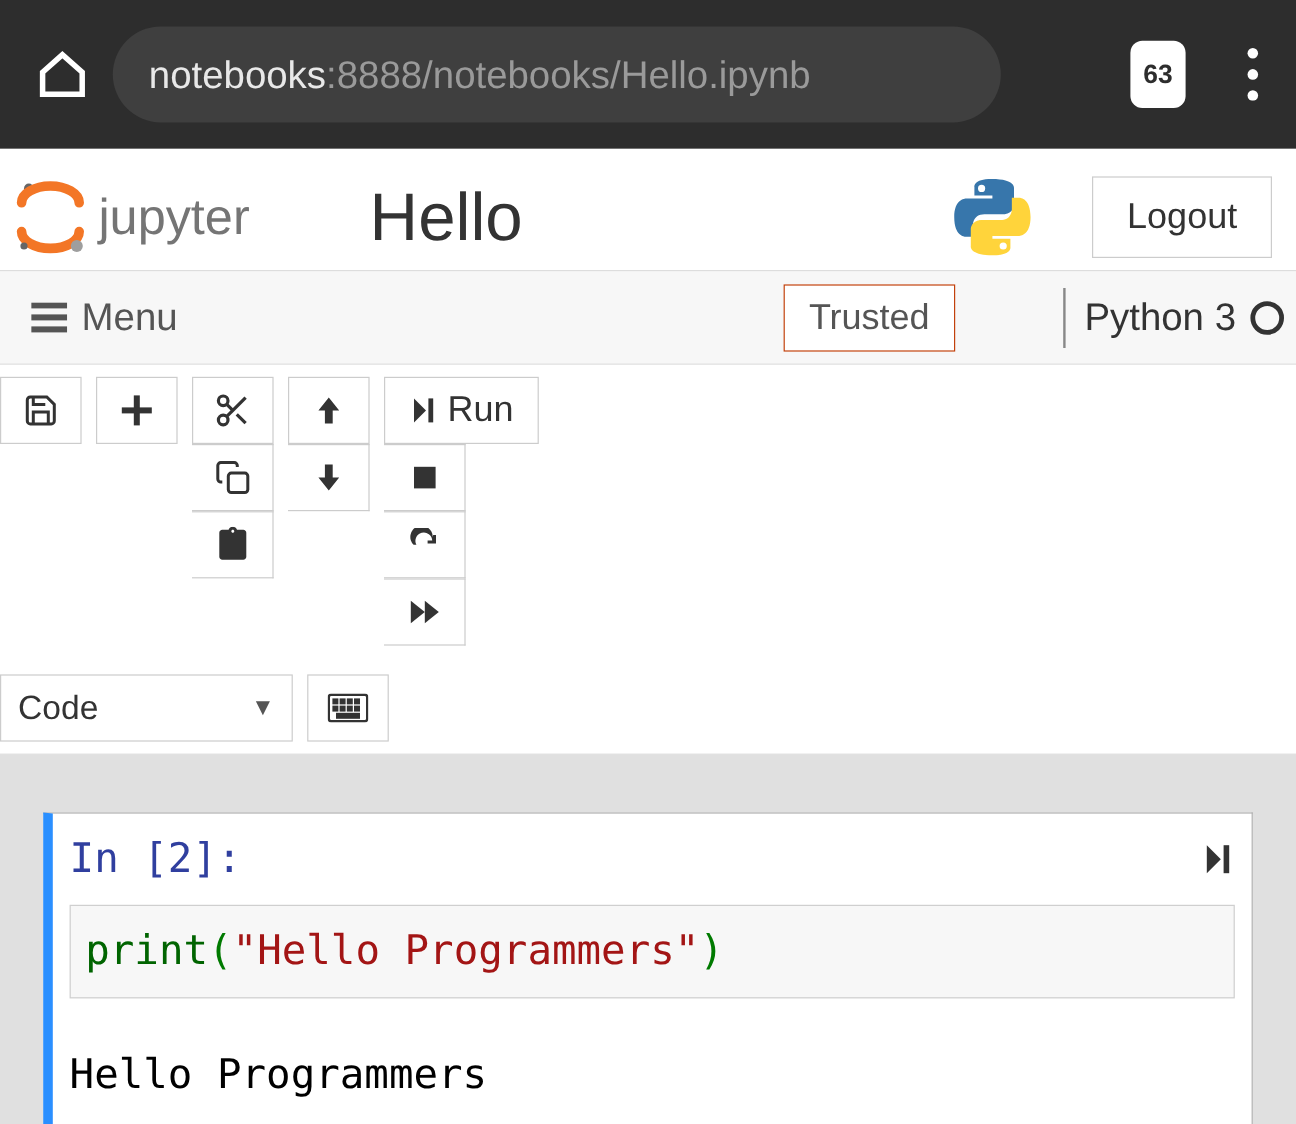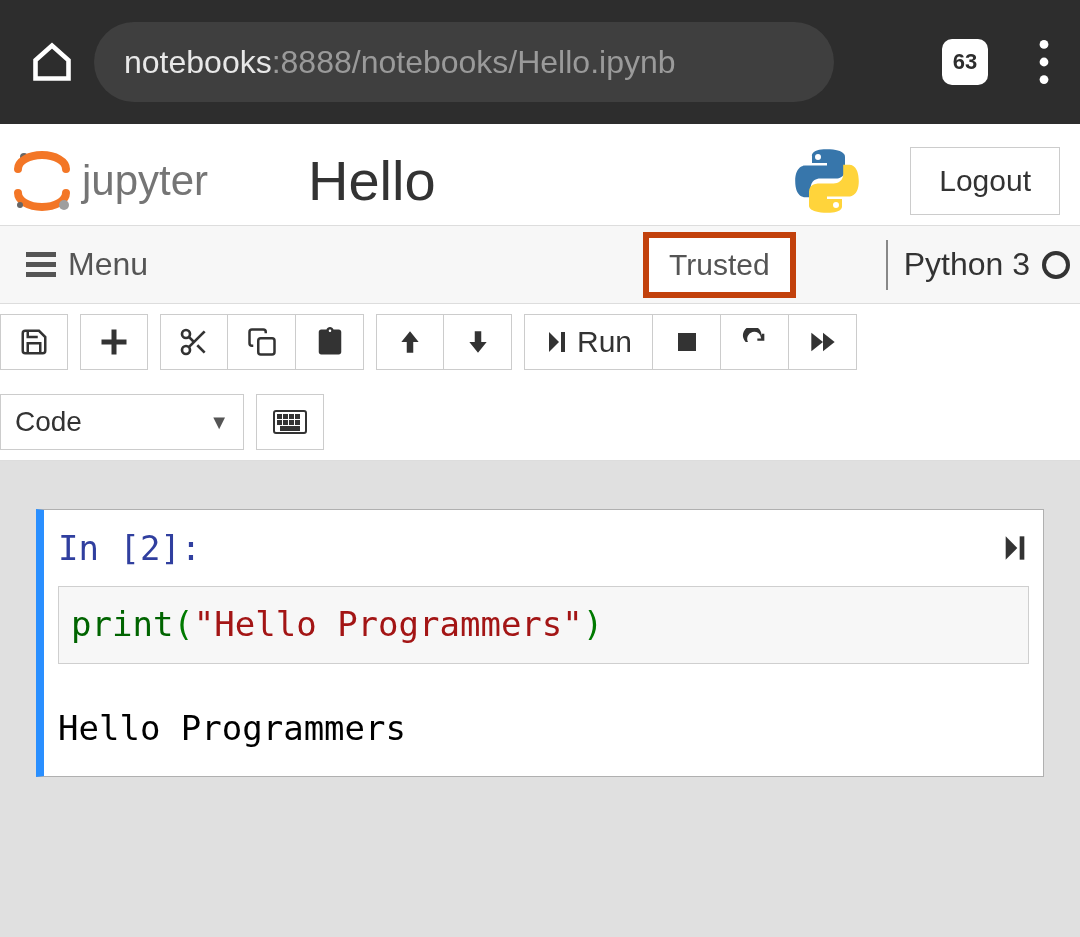--- a/index.html
+++ b/index.html
@@ -4,40 +4,40 @@
 <style>
   * { margin: 0; padding: 0; box-sizing: border-box; }
   body { font-family: -apple-system, BlinkMacSystemFont, "Segoe UI", Helvetica, Arial, sans-serif; background: #e0e0e0; width: 1080px; height: 937px; overflow: hidden; }
   
   
   .browser-bar { background: #2d2d2d; height: 124px; display: flex; align-items: center; padding: 0 30px; gap: 20px; }
   .home-icon { color: white; cursor: pointer; }
   .url-bar { flex: 1; background: #3f3f3f; border-radius: 40px; height: 80px; display: flex; align-items: center; padding: 0 30px; font-size: 32px; max-width: 740px; }
   .url-host { color: #e8e8e8; }
   .url-path { color: #9a9a9a; }
-  .tab-count { background: white; color: #2d2d2d; border-radius: 10px; width: 46px; height: 46px; display: flex; align-items: center; justify-content: center; font-weight: 800; font-size: 22px; margin-left: auto; }
+  .tab-count { background: white; color: #2d2d2d; border-radius: 10px; width: 46px; height: 56px; display: flex; align-items: center; justify-content: center; font-weight: 800; font-size: 22px; margin-left: auto; }
   .dots-icon { color: white; margin-left: 30px; cursor: pointer; }
   
   
   .jupyter-header { background: white; height: 102px; display: flex; align-items: center; padding: 12px 10px 0 10px; border-bottom: 1px solid #ddd; }
   .jupyter-logo { display: flex; align-items: center; gap: 6px; }
   .nb-title { font-size: 56px; margin-left: 40px; color: #333; }
   .python-logo { margin-left: auto; margin-right: 50px; }
   .logout-btn { border: 1px solid #ccc; background: white; padding: 16px 28px; font-size: 30px; color: #333; cursor: pointer; margin-right: 10px; }
   
   
   .menu-bar { background: #f7f7f7; height: 78px; display: flex; align-items: center; padding: 0 10px; border-bottom: 1px solid #ddd; }
   .menu-btn { display: flex; align-items: center; gap: 12px; font-size: 32px; color: #555; padding: 8px 16px; cursor: pointer; }
-  .trusted-badge { margin-left: auto; border: 6px solid #c2410c; padding: 10px 20px; font-size: 30px; color: #555; background: white; }
+  .trusted-badge { margin-left: auto; border: 1px solid #c2410c; padding: 10px 20px; font-size: 30px; color: #555; background: white; }
   .kernel-info { display: flex; align-items: center; gap: 12px; margin-left: 90px; font-size: 32px; color: #333; border-left: 2px solid #888; padding-left: 16px; height: 50px; }
   .kernel-circle { width: 28px; height: 28px; border: 4px solid #333; border-radius: 50%; }
   
   
   .toolbar { background: white; padding: 10px 0; display: flex; flex-wrap: wrap; gap: 12px; border-bottom: 1px solid #ddd; }
-  .btn-group { display: flex; }
+  .btn-group { display: flex; flex-direction: column; }
   .tb-btn { border: 1px solid #ccc; background: white; width: 68px; height: 56px; display: flex; align-items: center; justify-content: center; cursor: pointer; color: #333; }
   .btn-group .tb-btn:not(:first-child) { border-left: none; }
   .tb-btn.run-btn { width: auto; padding: 0 20px; gap: 8px; font-size: 30px; }
   .cell-type-select { border: 1px solid #ccc; background: white; height: 56px; width: 244px; font-size: 28px; padding: 0 14px; display: flex; align-items: center; justify-content: space-between; color: #333; cursor: pointer; gap: 47px; }
   
   
   .notebook-area { background: #e0e0e0; padding: 48px 0; }
   .cell { border: 1px solid #b0b0b0; border-left: 8px solid #2a8fff; margin: 0 auto; width: 1008px; padding: 18px 14px 28px 14px; background: white; }
   .cell-prompt-row { display: flex; align-items: center; justify-content: space-between; margin-bottom: 18px; }
   .cell-prompt { font-family: "Menlo", "Consolas", monospace; font-size: 34px; color: #303f9f; }

